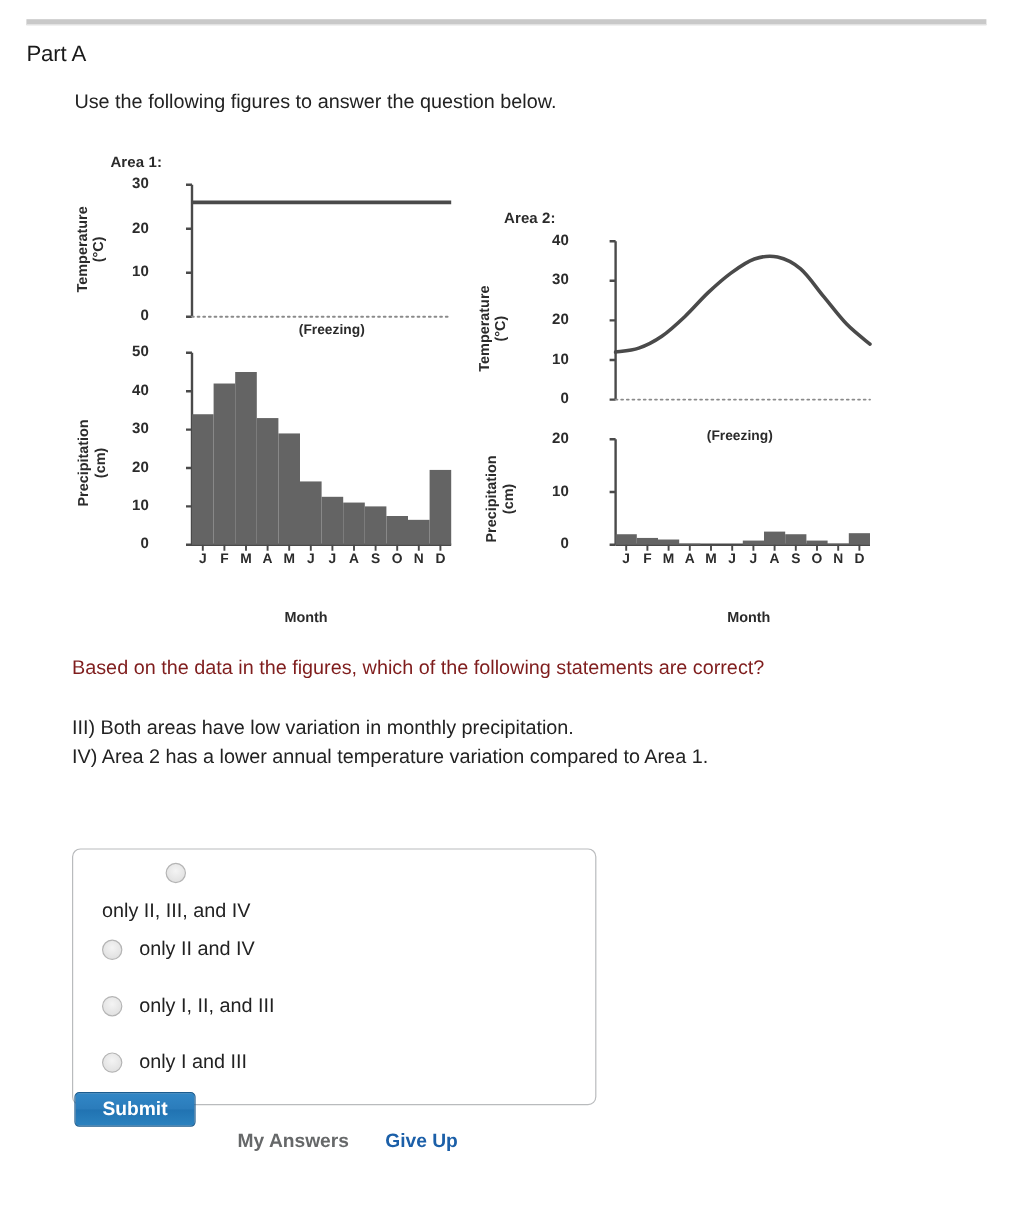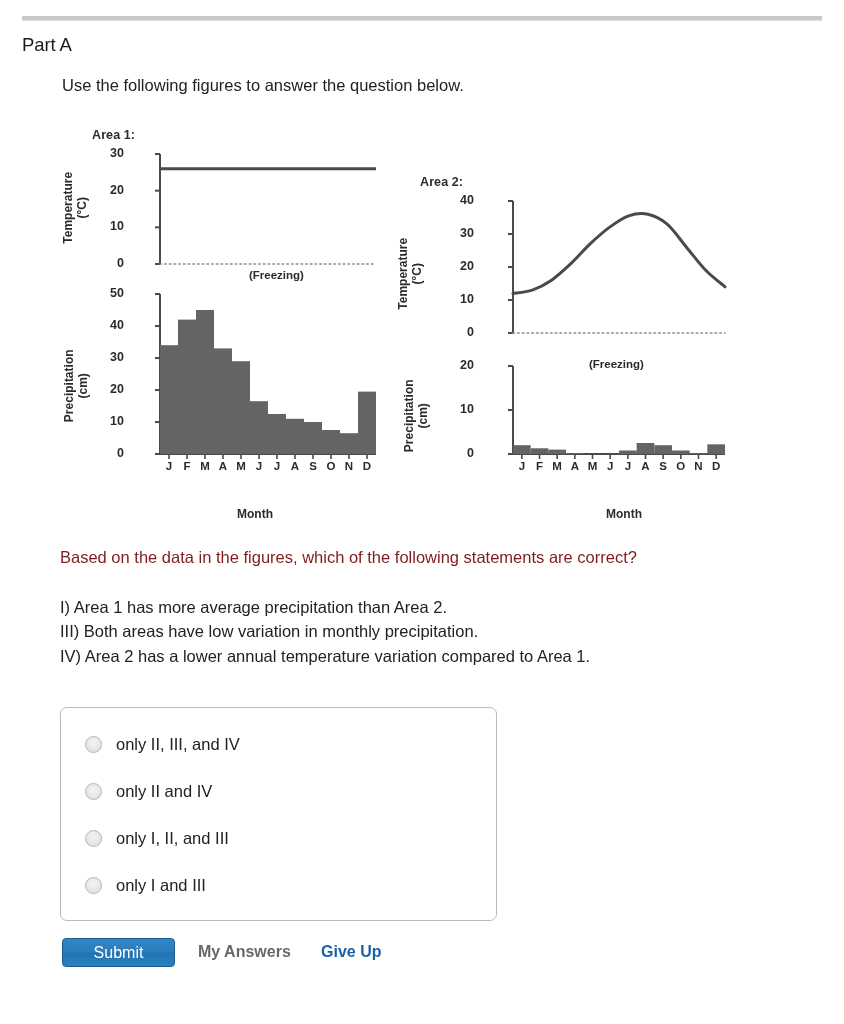--- a/index.html
+++ b/index.html
@@ -159,29 +159,29 @@
   .choice-label {
     font-size: 16.5px;
     color: #222;
     white-space: nowrap;
   }
 
   
   .submit-button {
     position: absolute;
     left: 62px;
-    top: 938px;
-    width: 113px;
+    top: 910px;
+    width: 101px;
     height: 29px;
     border: 1px solid #1b5c8f;
     border-radius: 4px;
     background: linear-gradient(to bottom, #3287c6 0%, #2b7cbb 48%, #2173b2 52%, #2b82bf 100%);
     color: #ffffff;
     font-size: 16px;
-    font-weight: normal;
+    font-weight: bold;
     display: flex;
     align-items: center;
     justify-content: center;
     box-sizing: border-box;
     cursor: pointer;
   }
   .my-answers {
     position: absolute;
     left: 198px;
     top: 943px;
@@ -365,27 +365,26 @@
       <div class="month-label" style="left: 628.167px; top: 340px;">S</div>
       <div class="month-label" style="left: 645.833px; top: 340px;">O</div>
       <div class="month-label" style="left: 663.5px; top: 340px;">N</div>
       <div class="month-label" style="left: 681.167px; top: 340px;">D</div>
     </div>
 </div>
 
 <div class="question-lead">Based on the data in the figures, which of the following statements are correct?</div>
 
 <div class="statements">
-  <div>I) Area 1 has more average precipitation than Area 2.</div>
   <div>III) Both areas have low variation in monthly precipitation.</div>
   <div>IV) Area 2 has a lower annual temperature variation compared to Area 1.</div>
 </div>
 
 <div class="choices-box">
-  <div class="choice-row" style="top:27px;">
+  <div class="choice-row" style="top:11px;flex-direction:column;">
     <span class="radio"></span>
     <span class="choice-label">only II, III, and IV</span>
   </div>
   <div class="choice-row" style="top:74px;">
     <span class="radio"></span>
     <span class="choice-label">only II and IV</span>
   </div>
   <div class="choice-row" style="top:121px;">
     <span class="radio"></span>
     <span class="choice-label">only I, II, and III</span>

